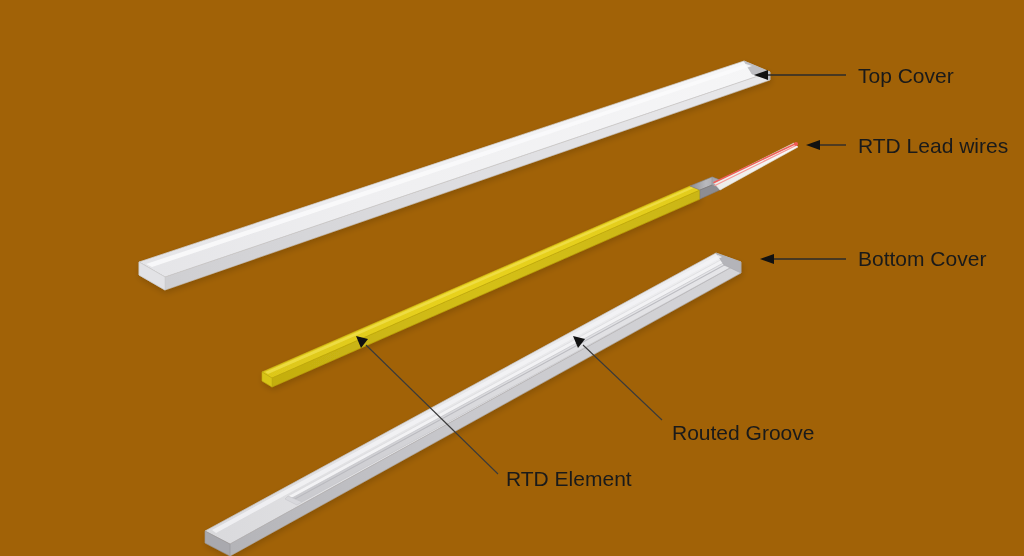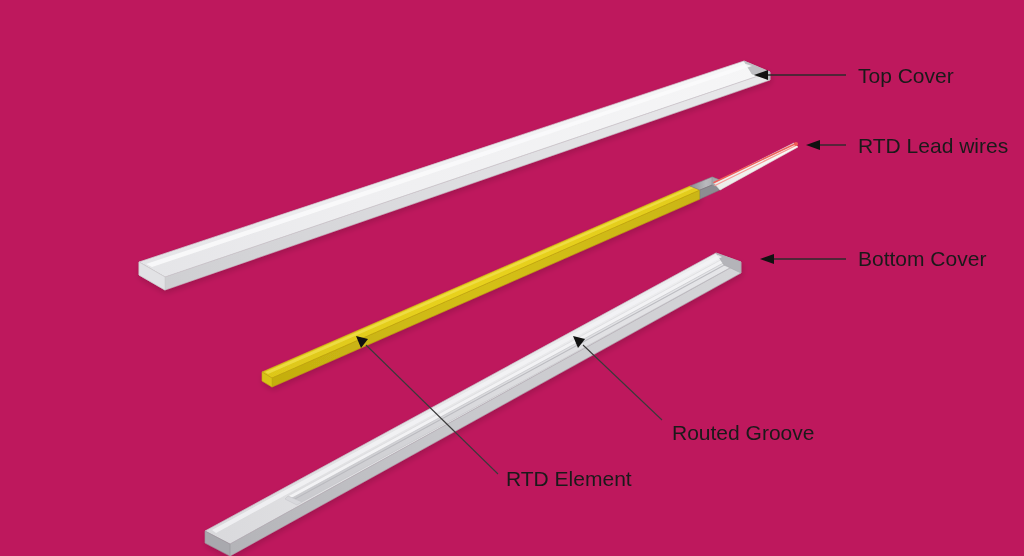--- a/index.html
+++ b/index.html
@@ -7,21 +7,21 @@
     padding: 0;
     background: #ffffff;
   }
   body {
     font-family: "Liberation Sans", sans-serif;
   }
   #diagram-root {
     position: relative;
     width: 1024px;
     height: 556px;
-    background: #be185d;
+    background: #a16207;
     overflow: hidden;
   }
   #diagram-svg {
     position: absolute;
     left: 0;
     top: 0;
     display: block;
   }
   .callout-label {
     font-family: "Liberation Sans", sans-serif;

